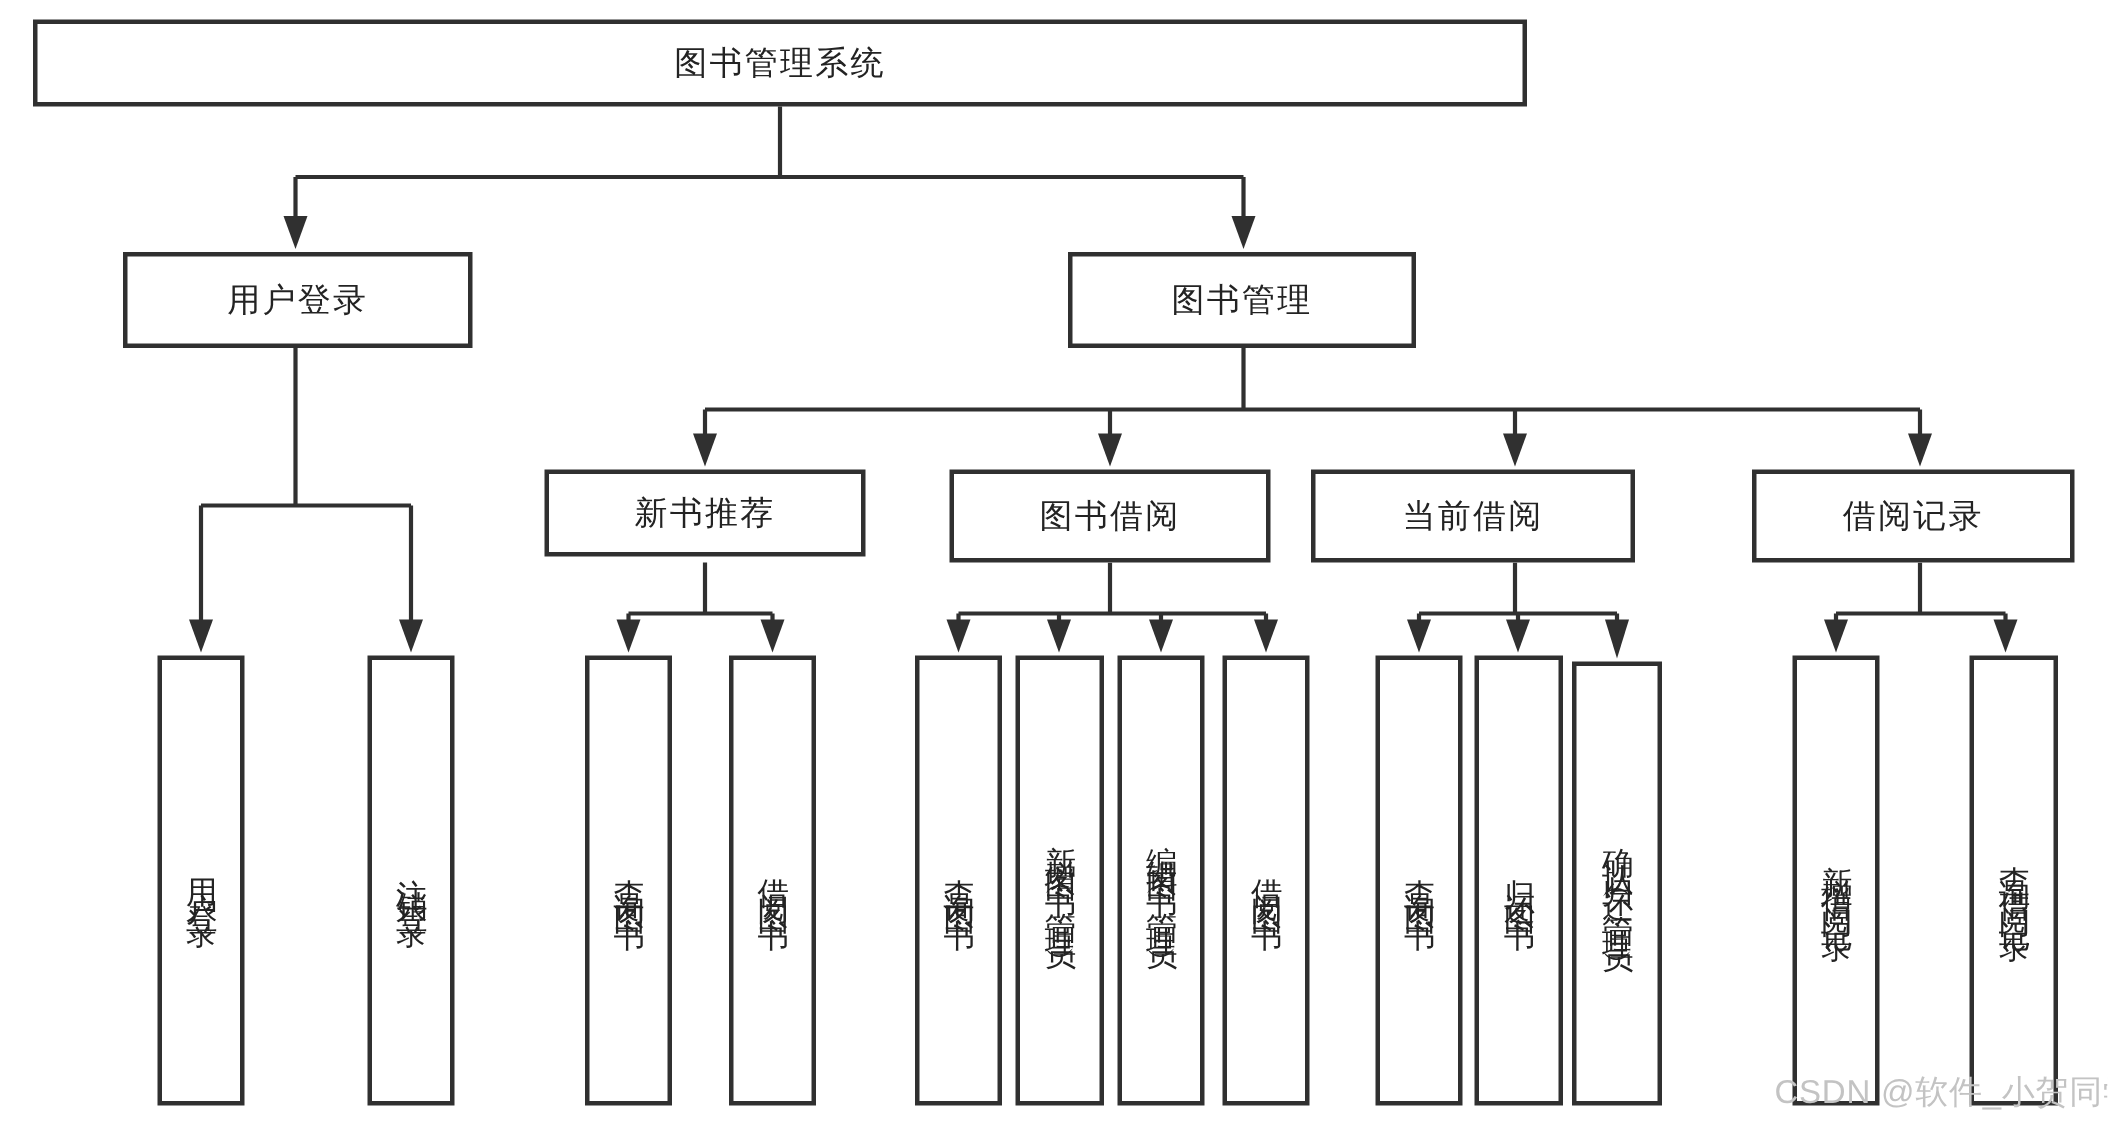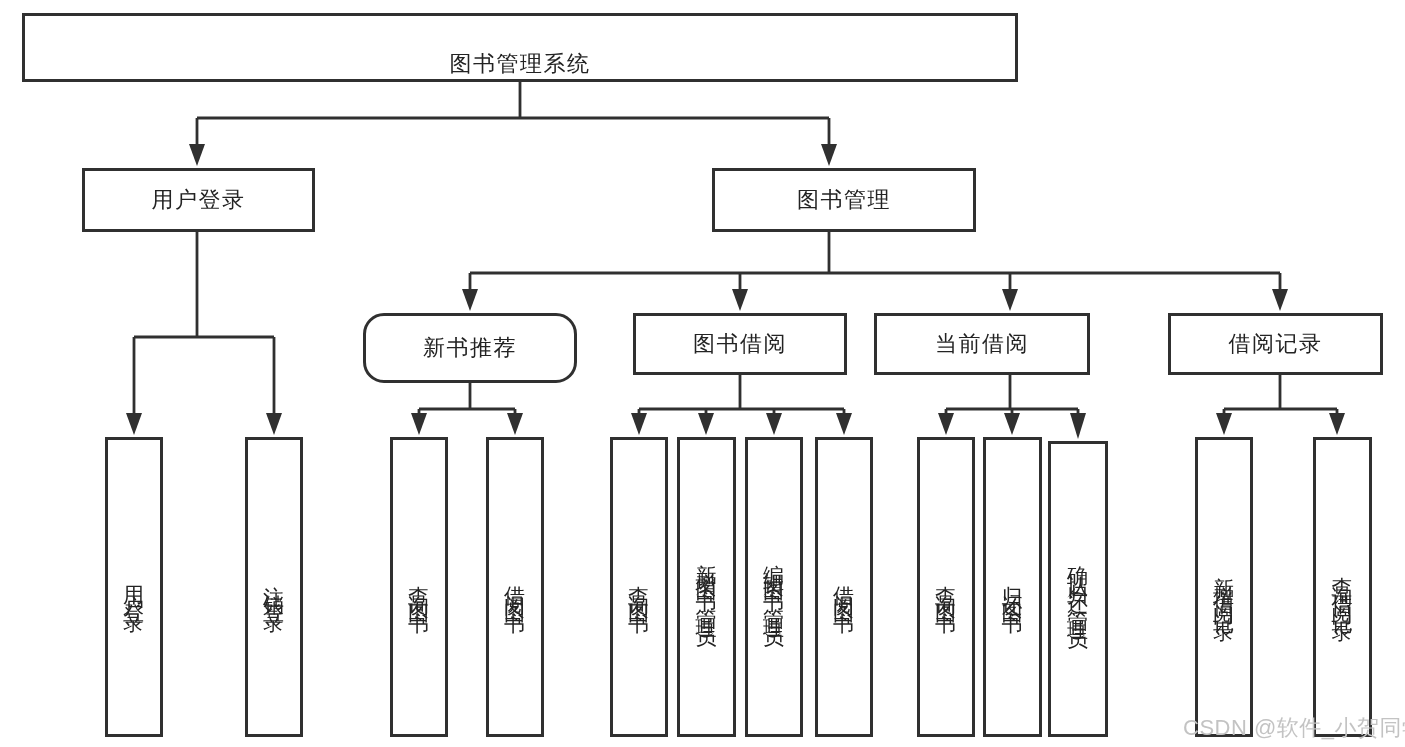--- a/index.html
+++ b/index.html
@@ -114,32 +114,32 @@
       <path d="M766 413 L782 413 L774 435 Z"></path>
       <path d="M836 413 L852 413 L844 435 Z"></path>
       <path d="M938 413 L954 413 L946 435 Z"></path>
       <path d="M1004 413 L1020 413 L1012 435 Z"></path>
       <path d="M1070 413 L1086 413 L1078 439 Z"></path>
       <path d="M1216 413 L1232 413 L1224 435 Z"></path>
       <path d="M1329 413 L1345 413 L1337 435 Z"></path>
     </g>
   </svg>
 
-  <div class="box hbox root-box" style="left:22px; top:13px; width:996px; height:69px;align-items:flex-end;">
+  <div class="box hbox root-box" style="left:22px; top:13px; width:996px; height:58px;">
     <span>图书管理系统</span>
   </div>
 
   <div class="box hbox" style="left:82px; top:168px; width:233px; height:64px;">
     <span>用户登录</span>
   </div>
-  <div class="box hbox" style="left:712px; top:168px; width:264px; height:64px;">
+  <div class="box hbox" style="left:712px; top:168px; width:232px; height:64px;">
     <span>图书管理</span>
   </div>
 
-  <div class="box hbox" style="left:363px; top:313px; width:214px; height:70px;border-radius:21px;">
+  <div class="box hbox" style="left:363px; top:313px; width:214px; height:58px;">
     <span>新书推荐</span>
   </div>
   <div class="box hbox" style="left:633px; top:313px; width:214px; height:62px;">
     <span>图书借阅</span>
   </div>
   <div class="box hbox" style="left:874px; top:313px; width:216px; height:62px;">
     <span>当前借阅</span>
   </div>
   <div class="box hbox" style="left:1168px; top:313px; width:215px; height:62px;">
     <span>借阅记录</span>

